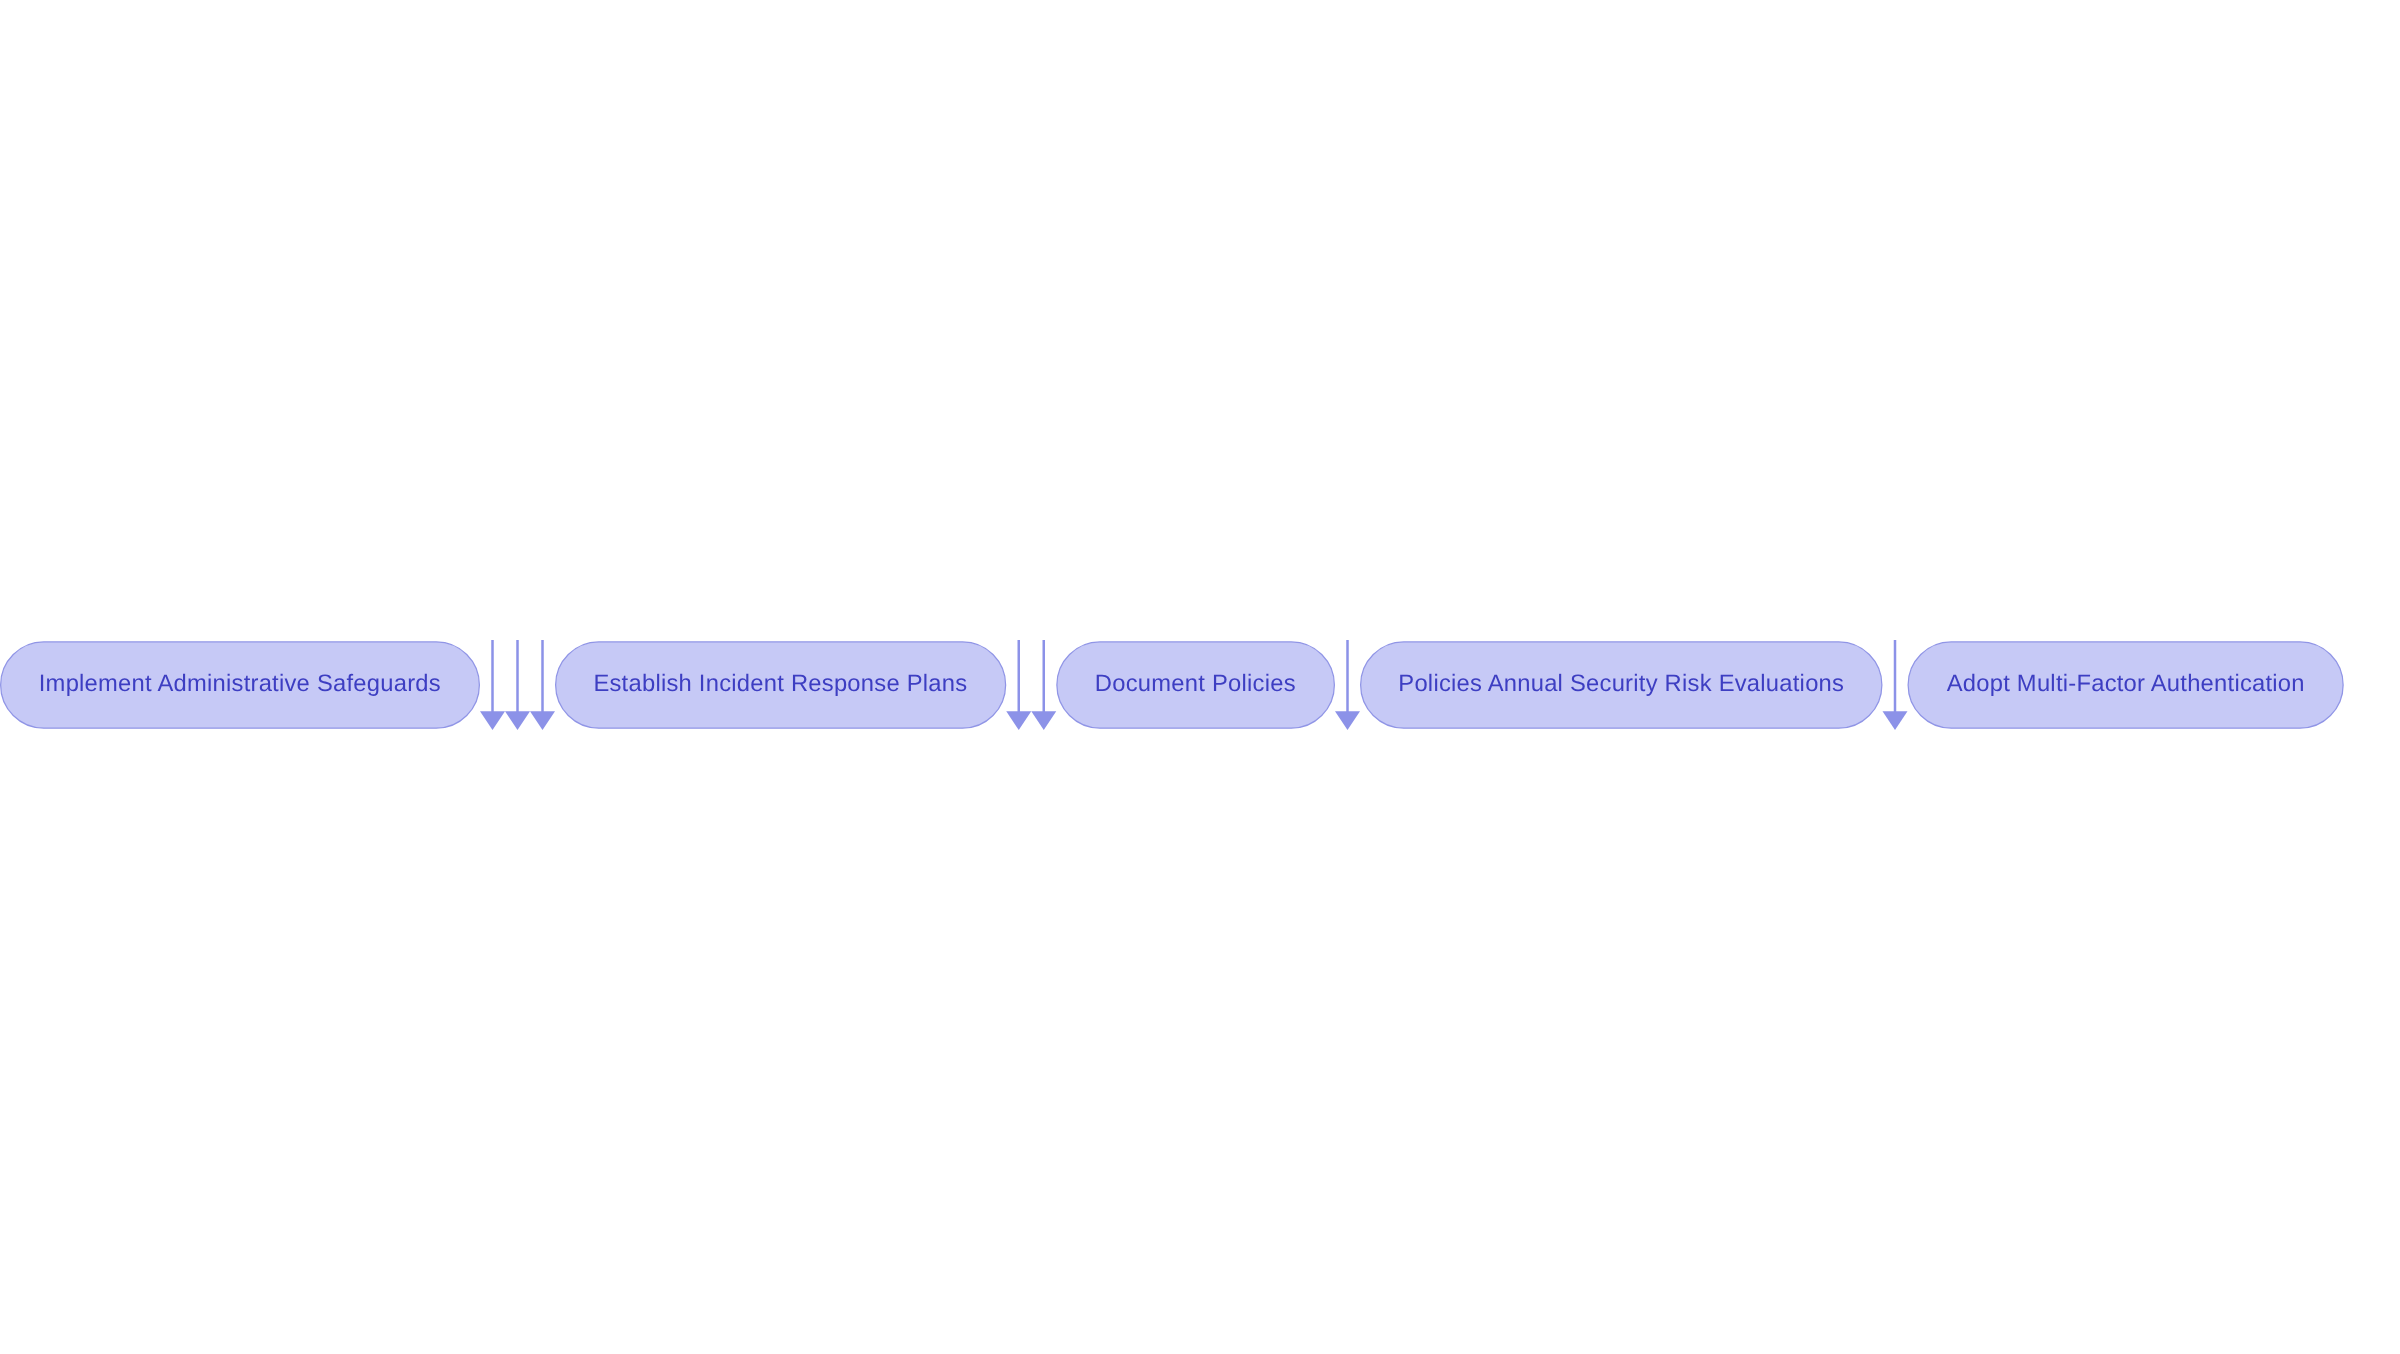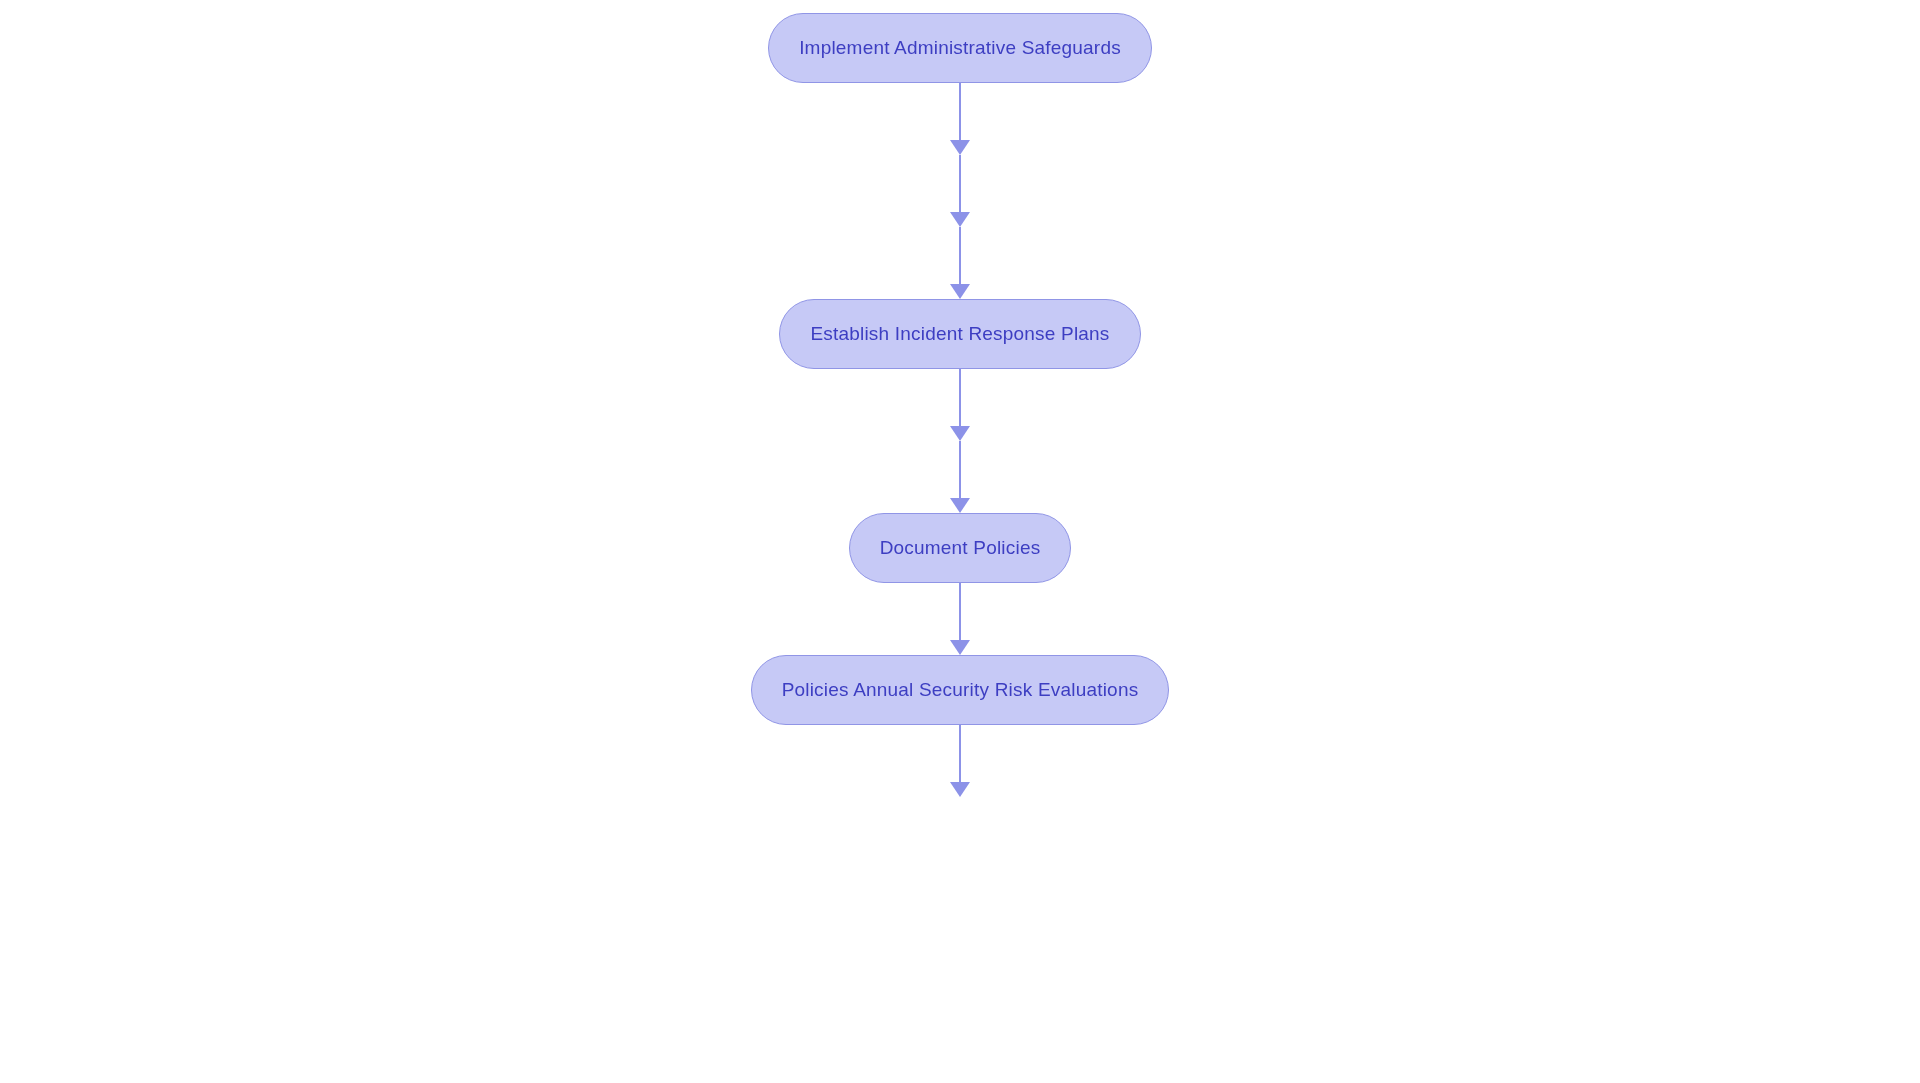--- a/index.html
+++ b/index.html
@@ -11,21 +11,21 @@
   }
   * { margin: 0; padding: 0; box-sizing: border-box; }
   html, body { background: var(--bg); }
   .canvas {
     position: relative;
     width: 1920px;
     height: 1083px;
     background: var(--bg);
     overflow: hidden;
     display: flex;
-    flex-direction: column;
+    flex-direction: row;
     align-items: center;
     padding-top: 13px;
     font-family: "Liberation Sans", "DejaVu Sans", sans-serif;
   }
   .node {
     height: 70px;
     border-radius: 35px;
     background: var(--node-fill);
     border: 1.5px solid var(--node-border);
     color: var(--node-text);
@@ -112,14 +112,17 @@
 
   <div class="node">
     <span>Policies Annual Security Risk Evaluations</span>
   </div>
 
   <div class="connector">
     <div class="arrow-line"></div>
     <div class="arrow-head"></div>
   </div>
 
+  <div class="node">
+    <span>Adopt Multi-Factor Authentication</span>
+  </div>
 
 </div>
 
 </body></html>

